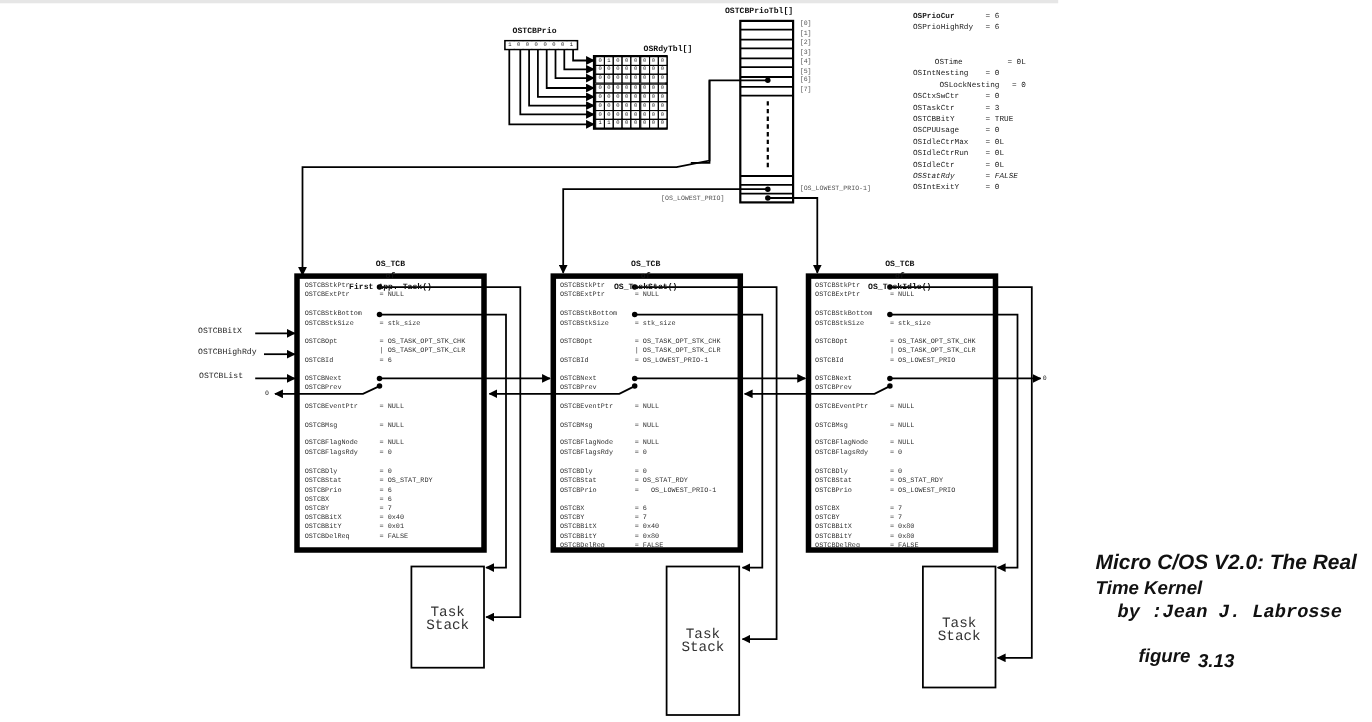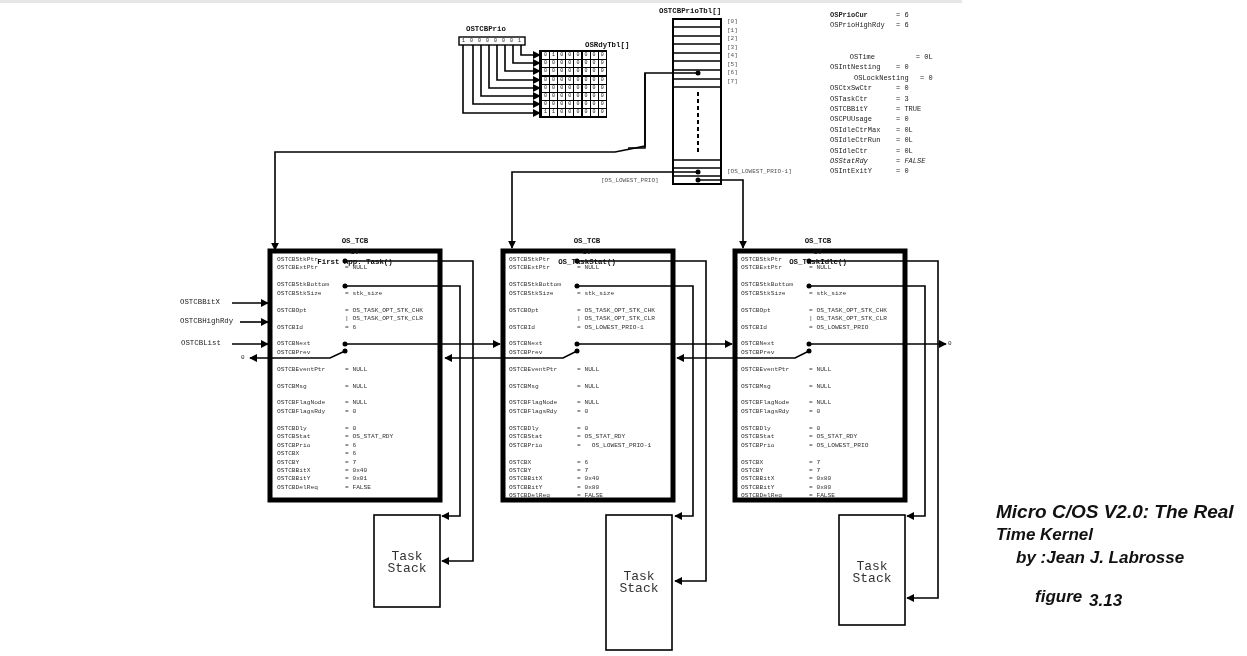--- a/index.html
+++ b/index.html
@@ -571,15 +571,15 @@
 
 <div class="stack-label" style="left:374px;top:551px;width:66px;">Task
 Stack</div>
 <div class="stack-label" style="left:606px;top:571px;width:66px;">Task
 Stack</div>
 <div class="stack-label" style="left:839px;top:561px;width:66px;">Task
 Stack</div>
 
 <div class="caption" style="left:996px;top:501px;font-size:19px;">Micro C/OS V2.0: The Real</div>
 <div class="caption" style="left:996px;top:525px;font-size:17px;">Time Kernel</div>
-<div class="caption" style="left:1016px;top:548px;font-size:17px;">by :Jean J. Labrosse</div>
+<div class="caption" style="left:1016px;top:548px;font-size:17px;font-family:Liberation Mono, monospace;">by :Jean J. Labrosse</div>
 <div class="caption" style="left:1035px;top:587px;font-size:17px;">figure</div>
 <div class="caption" style="left:1089px;top:591px;font-size:17px;">3.13</div>
 
 </body></html>

